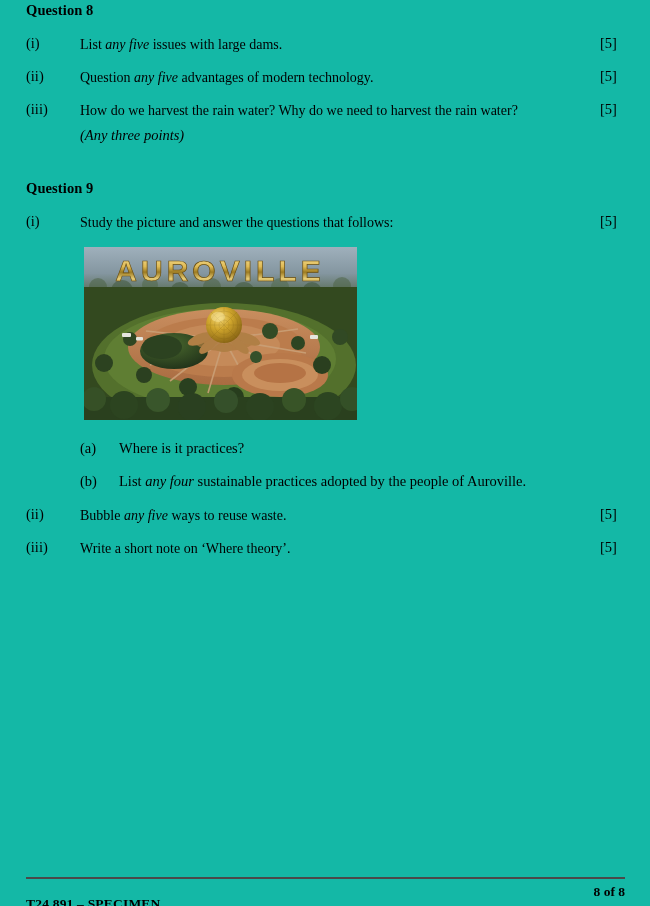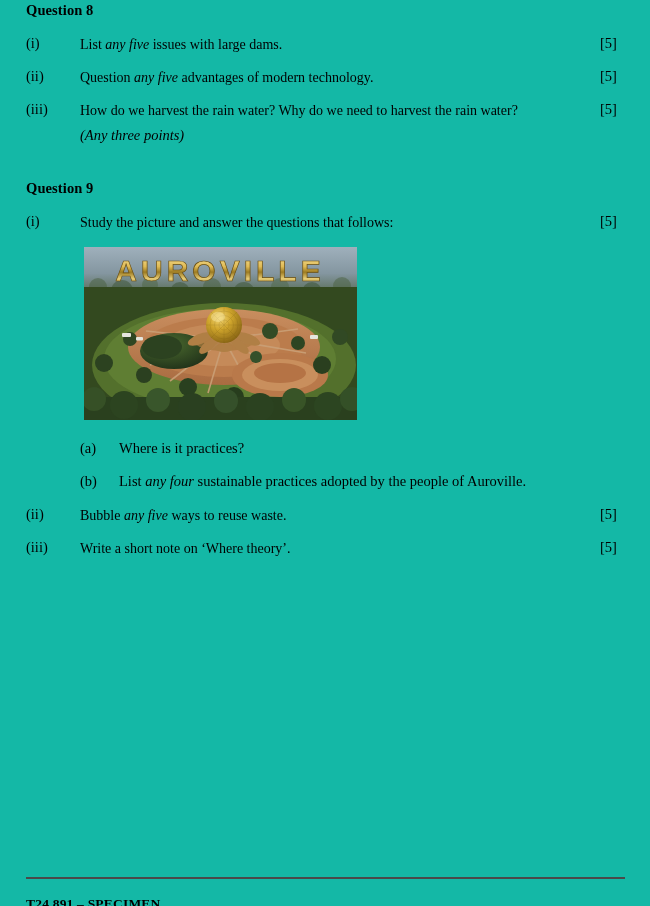--- a/index.html
+++ b/index.html
@@ -313,14 +313,15 @@
   </div>
 
   <div class="q-row" style="top:538px;">
     <span class="q-num">(iii)</span>
     <span class="q-text"><span>Write a short note on ‘Where theory’.</span></span>
     <span class="q-marks">[5]</span>
   </div>
 
   <div class="footer-rule"></div>
   <div class="footer-left">T24 891 – SPECIMEN</div>
+  <div class="footer-right">8 of 8</div>
 
 </div>
 
 </body></html>

